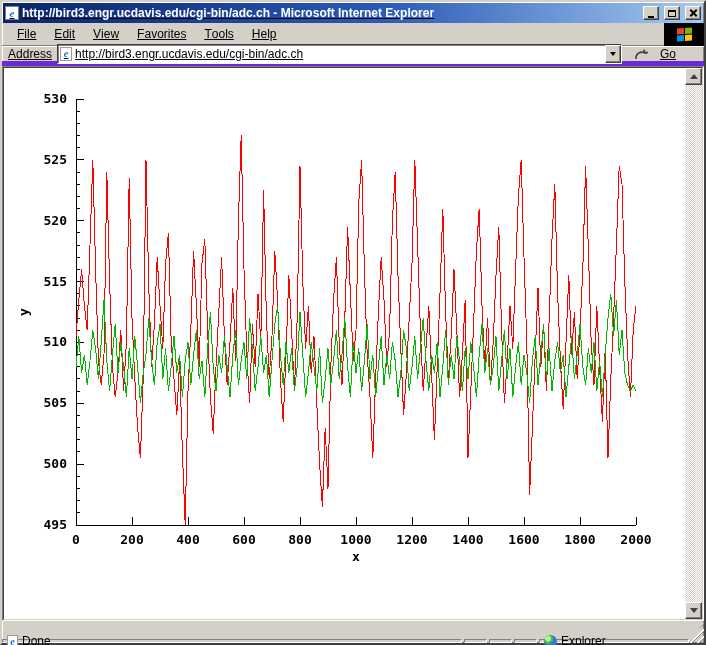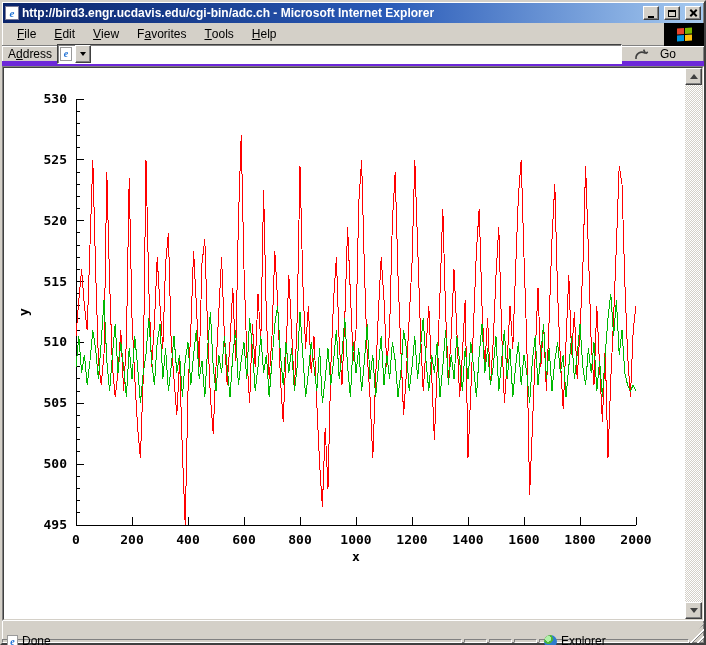--- a/index.html
+++ b/index.html
@@ -3,20 +3,21 @@
 <meta charset="utf-8">
 <style>
   html,body{margin:0;padding:0;width:706px;height:645px;overflow:hidden;background:#000;}
   *{box-sizing:border-box;}
   .window{
     width:706px;height:645px;display:flex;flex-direction:column;
     background:#d4d0c8;
     border:2px solid;border-color:#d4d0c8 #404040 #404040 #d4d0c8;
     box-shadow:inset 1px 1px 0 #fff, inset -1px -1px 0 #808080;
     font-family:"Liberation Sans",sans-serif;
+    text-decoration:underline;
   }
   
   .titlebar{
     height:20px;margin:1px 1px 0 1px;display:flex;align-items:center;gap:3px;
     padding:0 2px;background:linear-gradient(90deg,#0a246a 0%,#2a5bb8 55%,#a6caf0 100%);
     flex:0 0 auto;
   }
   .title-ie-icon{width:14px;height:14px;background:#fff;border:1px solid #7b7b99;
     font:bold italic 11px "Liberation Serif",serif;color:#1c6fd4;text-align:center;line-height:12px;flex:0 0 auto;}
   .title-ie-icon::after{content:"e";}
@@ -128,20 +129,21 @@
           <span></span>
           <span></span>
         </span>
     </span>
   </div>
 
   <div class="addressbar">
     <span class="addr-label" id="addr-label">A<u>d</u>dress</span>
     <span class="addr-box">
       <span class="page-icon"></span>
+      <span class="addr-url">http://bird3.engr.ucdavis.edu/cgi-bin/adc.ch</span>
       <span class="addr-dropdown">
           <span class="tri-down"></span>
         </span>
     </span>
     <span class="go-btn">
       <svg width="15" height="14" viewBox="0 0 15 14">
         <path d="M2 12 C1.5 6.5 7 3.5 11 6.2" fill="none" stroke="#404040" stroke-width="1.6"></path>
         <path d="M11.6 6.6 L9.6 2.6 M11.6 6.6 L13.8 5.0" fill="none" stroke="#404040" stroke-width="1.6"></path>
       </svg>
       <span>Go</span>

